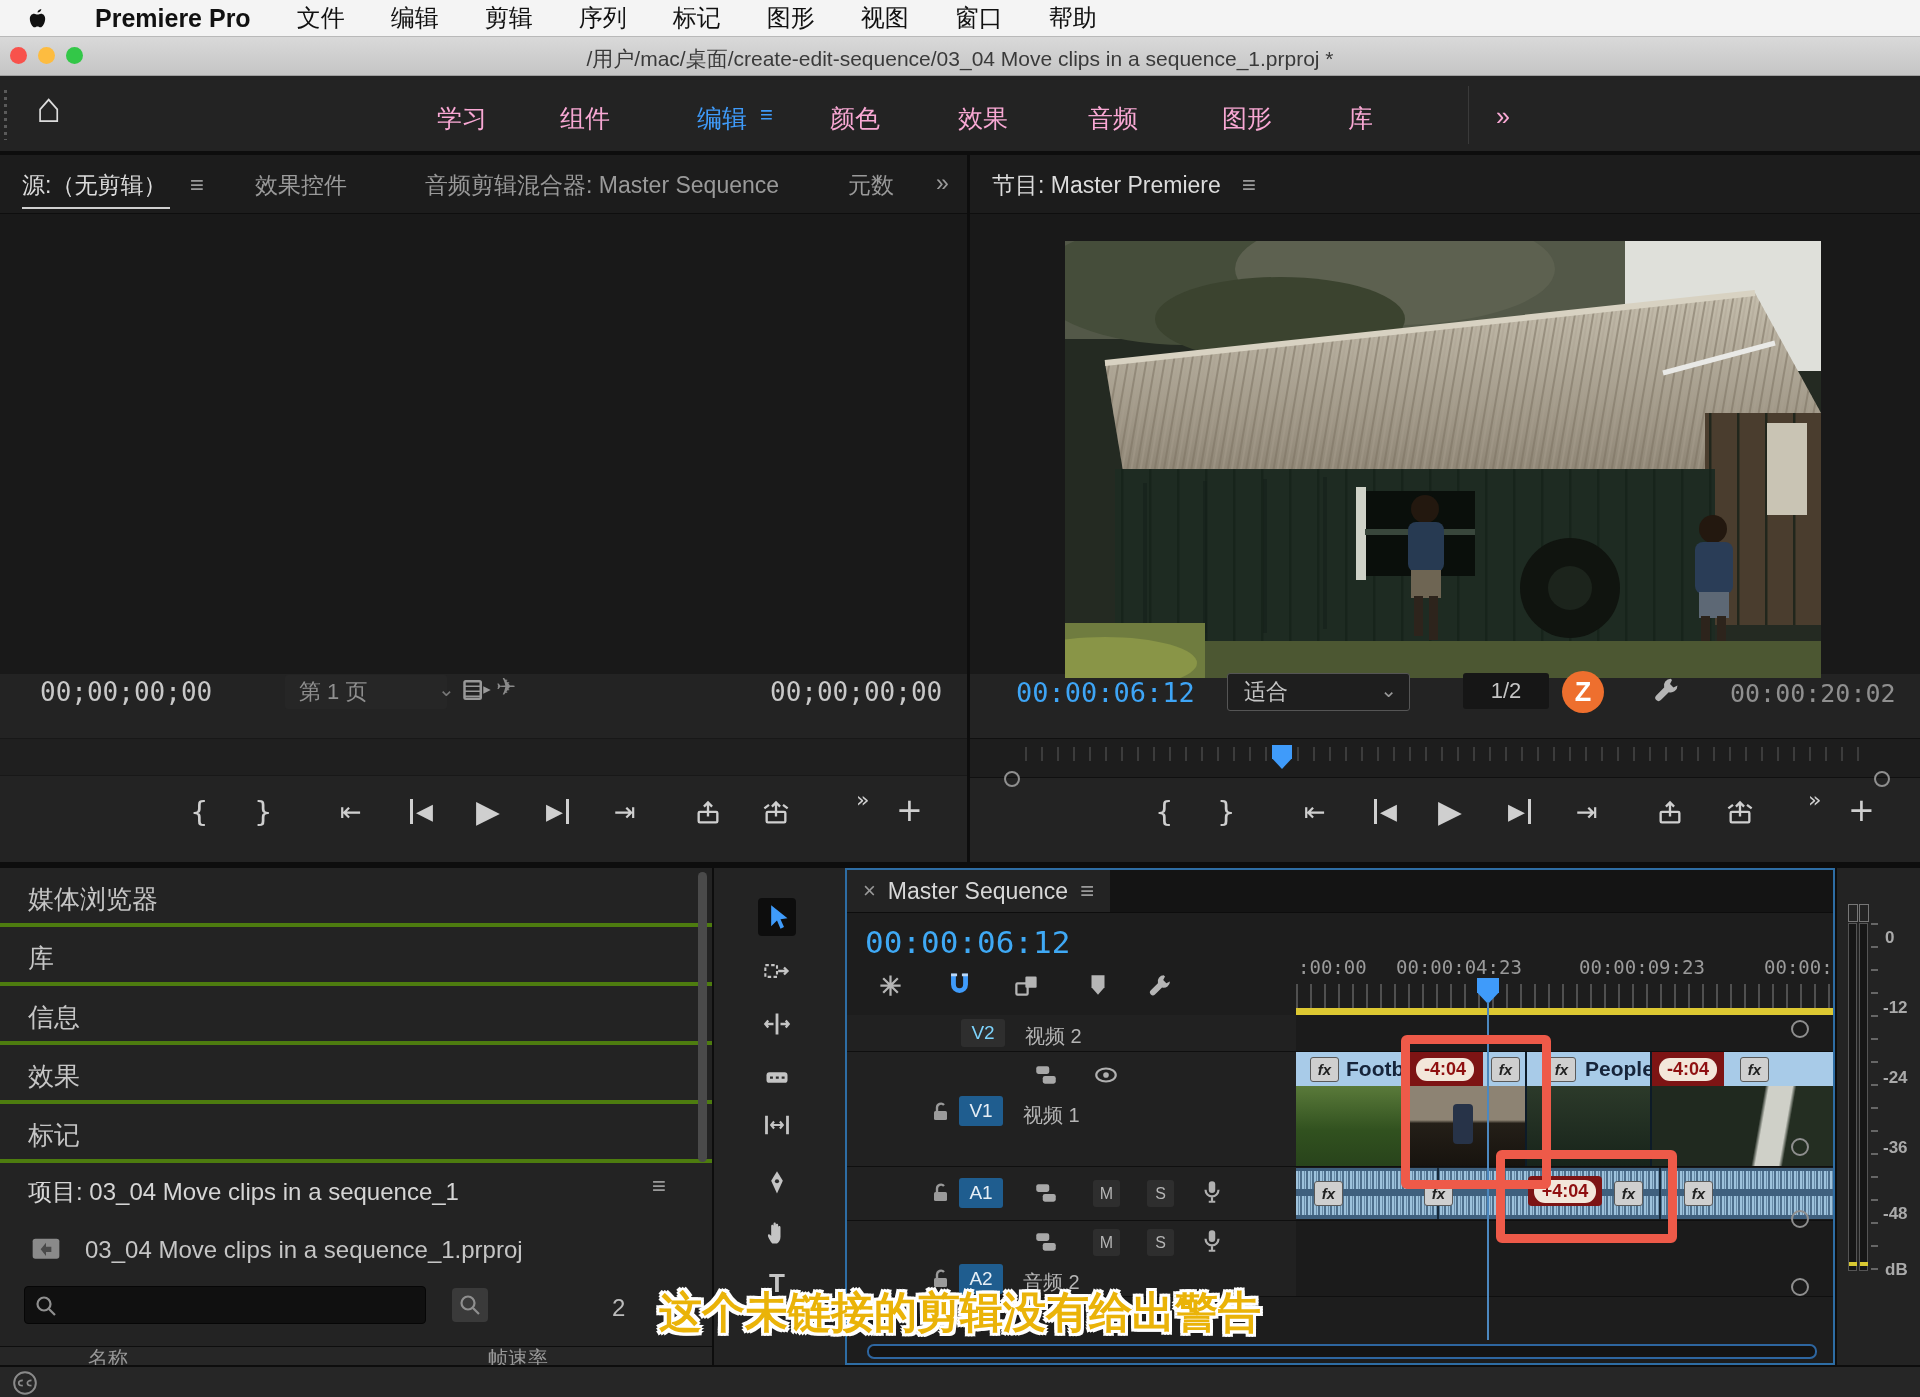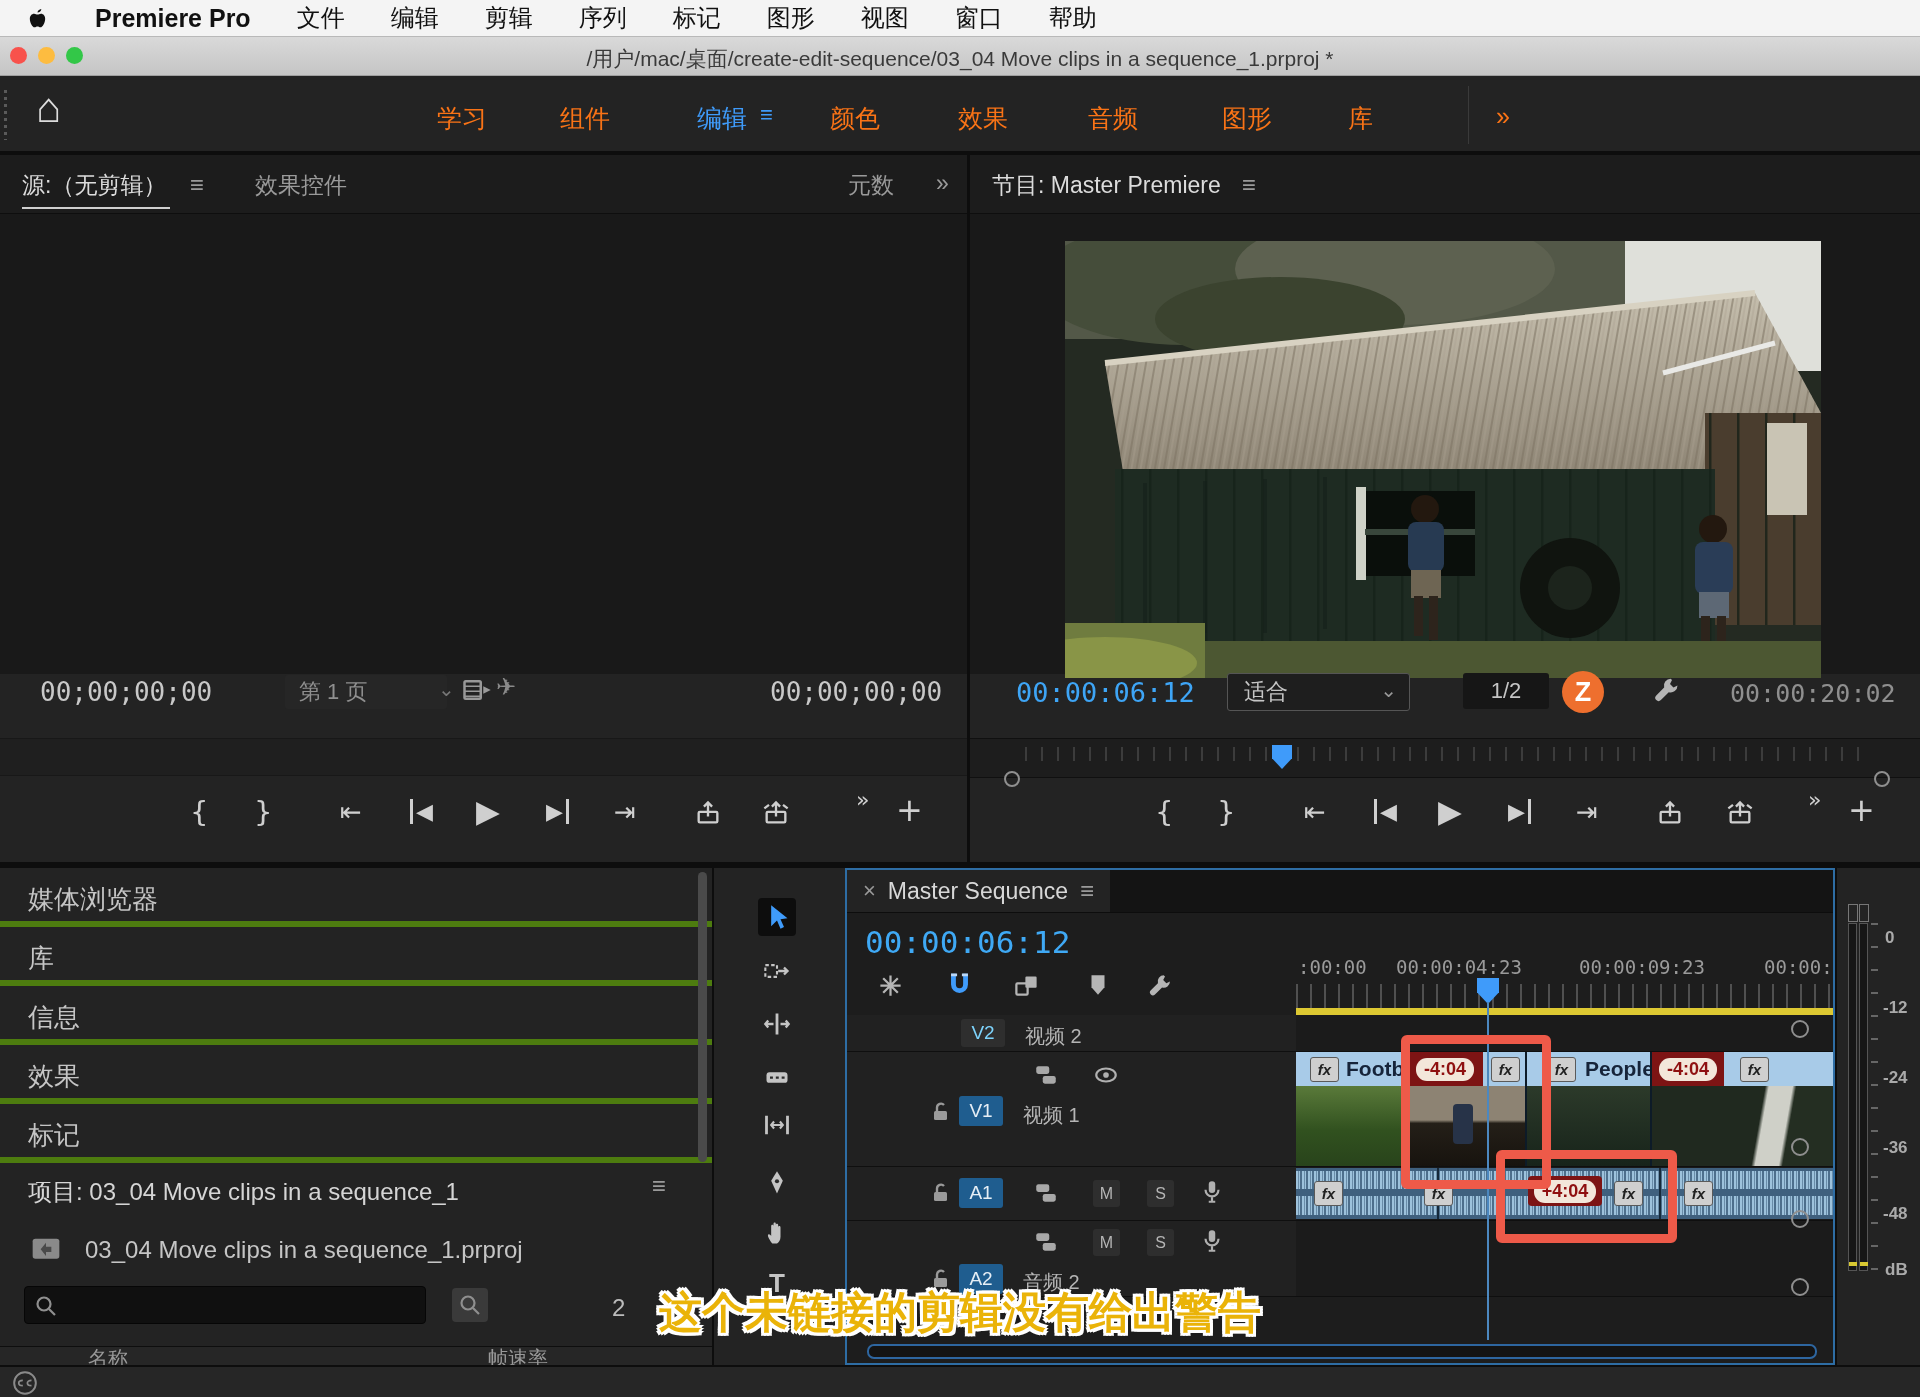--- a/index.html
+++ b/index.html
@@ -16,21 +16,21 @@
   .menubar .mitem{font-size:24px;color:#111;}
 
   
   .titlebar{left:0;top:37px;width:1920px;height:38px;background:linear-gradient(#d9d9d9,#c5c5c5);
             border-bottom:1px solid #9f9f9f;}
   .light{width:17px;height:17px;border-radius:50%;top:10px;}
   .wintitle{left:0;top:8px;width:1920px;text-align:center;font-size:21px;color:#3a3a3a;}
 
   
   .wsbar{left:0;top:76px;width:1920px;height:79px;background:#232323;border-bottom:4px solid #0d0d0d;box-sizing:border-box;}
-  .wstab{top:26px;font-size:25px;color:#f97316;}
+  .wstab{top:26px;font-size:25px;color:#f9a8d4;}
   .wstab.active{color:#3f9bfa;}
   .wsdiv{left:1468px;top:10px;width:1px;height:58px;background:#3a3a3a;}
   .grip{left:4px;top:14px;width:3px;height:50px;background:repeating-linear-gradient(#5a5a5a 0 3px,transparent 3px 7px);}
 
   
   .panel{background:#232323;}
   .ptabs{left:0;top:0;width:100%;height:58px;background:#1c1c1c;border-bottom:1px solid #0e0e0e;}
   .ptab{top:15px;font-size:23px;color:#9a9a9a;white-space:nowrap;}
   .ptab.active{color:#dcdcdc;}
   .underline{height:2px;background:#cfcfcf;}
@@ -54,21 +54,21 @@
   .ring{border:2px solid #8f8f8f;border-radius:50%;}
   .phead{background:#3f9bfa;clip-path:polygon(0 0,100% 0,100% 55%,50% 100%,0 55%);}
 
   .wm{display:flex;align-items:center;gap:8px;z-index:30;}
   .wmz{width:42px;height:42px;border-radius:50%;background:#ee6f2e;color:#fff;font-weight:bold;font-size:27px;
        text-align:center;line-height:42px;}
   .wmtext{color:rgba(255,255,255,.95);font-size:41px;font-weight:bold;text-shadow:0 1px 3px rgba(0,0,0,.4);}
 
   
   .stackpanel{left:0;top:868px;width:712px;height:497px;}
-  .stackitem{left:0;width:100%;height:59px;border-bottom:6px solid #4d7c0f;box-sizing:border-box;}
+  .stackitem{left:0;width:100%;height:59px;border-bottom:4px solid #4d7c0f;box-sizing:border-box;}
   .stackitem span{position:absolute;left:28px;top:14px;font-size:26px;color:#c5c5c5;}
   .projtitle{font-size:24px;color:#d5d5d5;}
   .filelabel{font-size:24px;color:#c5c5c5;}
   .searchbox{background:#101010;border:1px solid #060606;border-radius:4px;color:#ccc;font-size:20px;
              padding:0 0 0 44px;box-sizing:border-box;outline:none;}
   .colrow{background:#262626;border-top:1px solid #0e0e0e;color:#999;font-size:20px;}
   .vsb{background:#4a4a4a;border-radius:5px;}
 
   
   .toolspanel{left:712px;top:868px;width:133px;height:497px;border-left:2px solid #0d0d0d;box-sizing:border-box;}
@@ -249,20 +249,21 @@
   <div class="ab wsdiv"></div>
   <span class="ab wstab" style="left:1496px;">»</span>
 </div>
 
 <div class="ab panel srcpanel">
   <div class="ab ptabs">
     <span class="ab ptab active" style="left:22px;">源:（无剪辑）</span>
     <div class="ab underline" style="left:22px;top:52px;width:148px;"></div>
     <span class="ab hamb" style="left:190px;top:16px;">≡</span>
     <span class="ab ptab" style="left:255px;">效果控件</span>
+    <span class="ab ptab" style="left:425px;">音频剪辑混合器: Master Sequence</span>
     <span class="ab ptab" style="left:848px;width:58px;overflow:hidden;">元数</span>
     <span class="ab ptab" style="left:936px;">»</span>
   </div>
   <div class="ab monarea" style="left:0;top:59px;width:967px;height:460px;"></div>
 
   <span class="ab tc graytc" style="left:40px;top:522px;font-size:26px;">00;00;00;00</span>
   <div class="ab dropbox" style="left:285px;top:520px;width:148px;height:34px;line-height:34px;padding-left:14px;">
     <span>第 1 页</span>
   </div>
   <span class="ab" style="left:438px;top:522px;color:#777;font-size:20px;">⌄</span>

